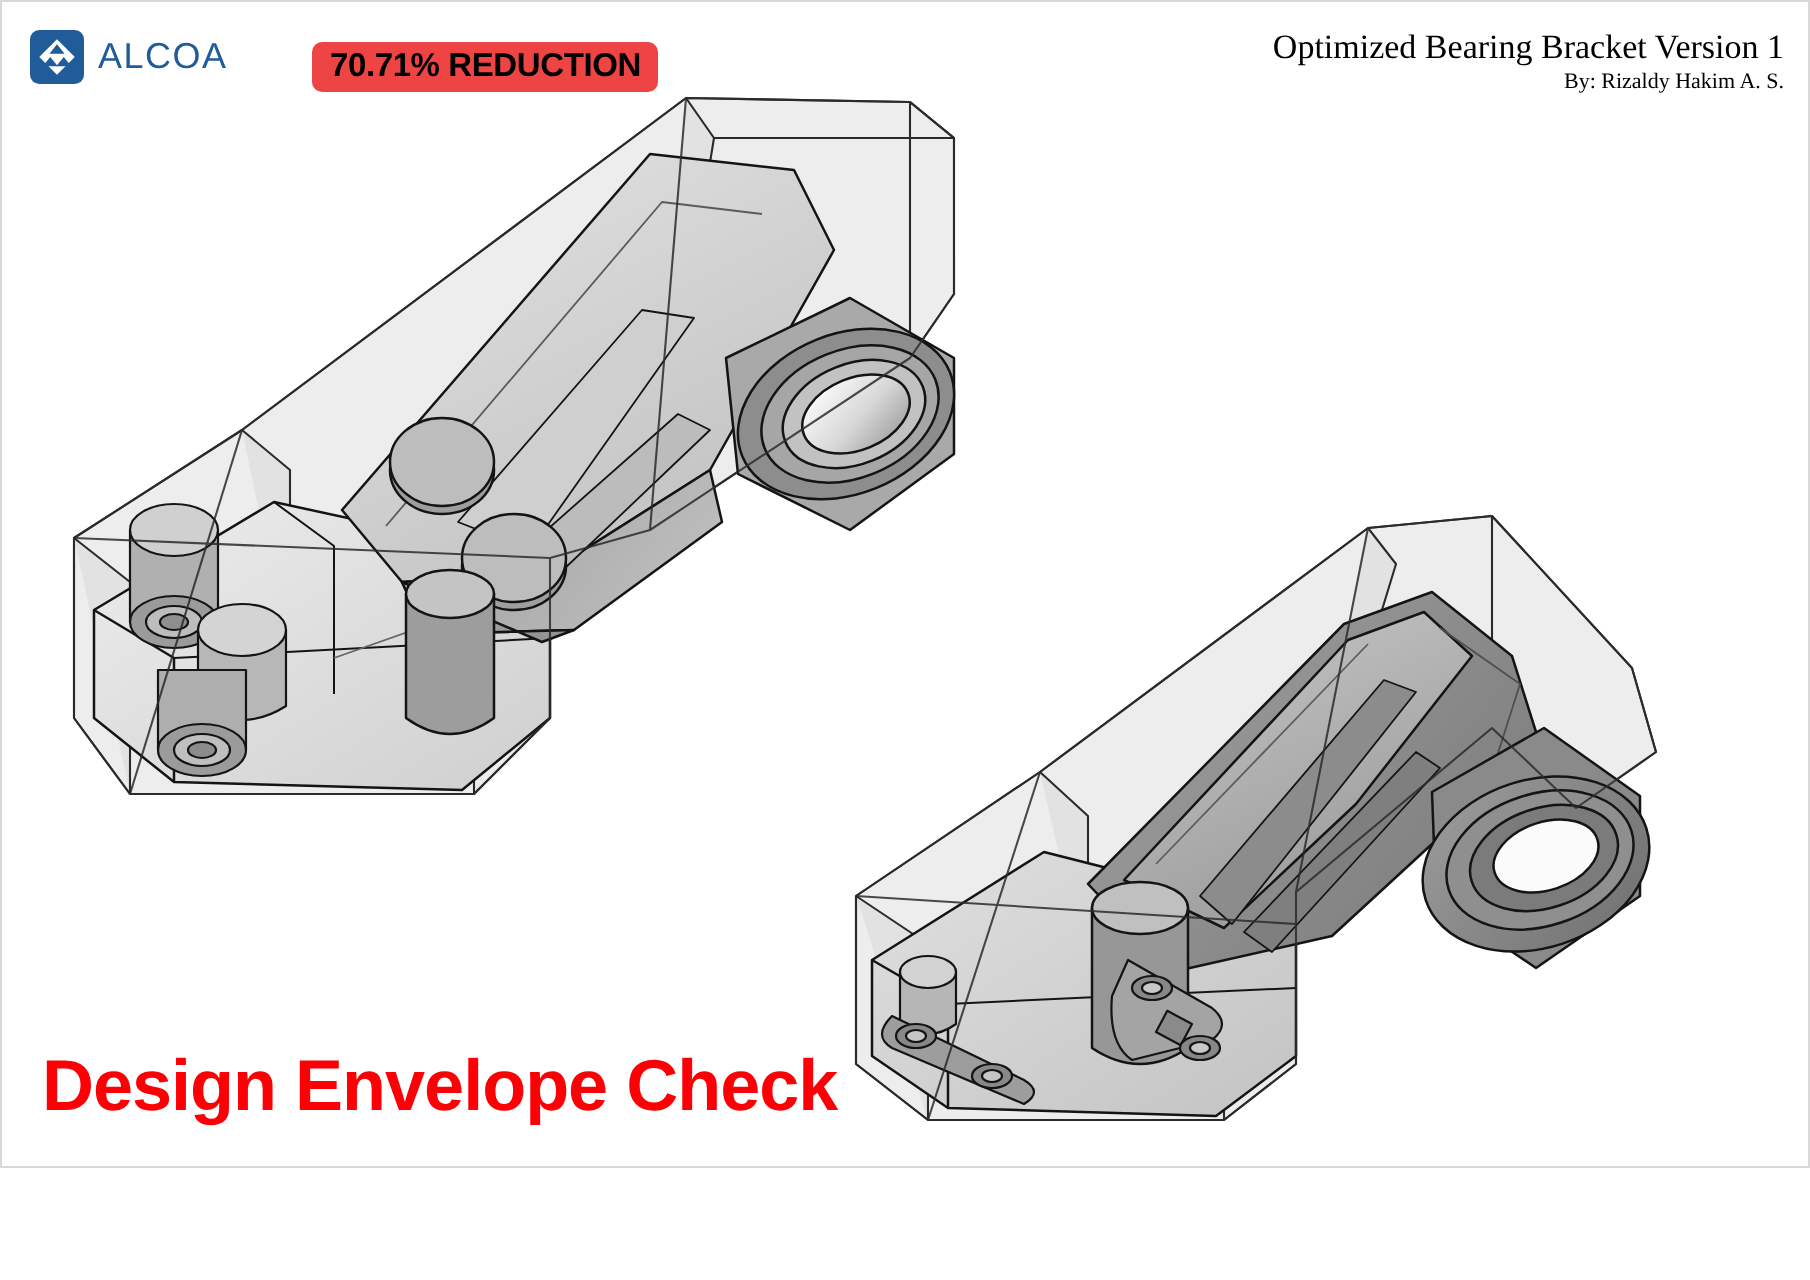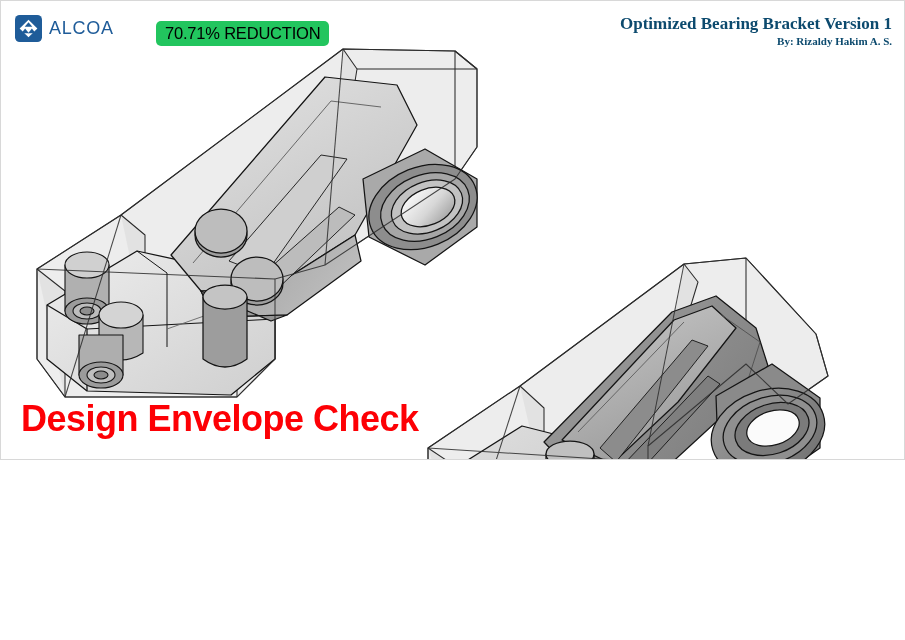--- a/index.html
+++ b/index.html
@@ -3,58 +3,58 @@
 <meta charset="utf-8">
 <style>
   html,body{margin:0;padding:0;background:#ffffff;}
   body{
     font-family:"Liberation Sans", sans-serif;
     -webkit-font-smoothing:antialiased;
   }
   #slide{
     position:relative;
     width:905px;
-    height:460px;
+    height:584px;
     background:#ffffff;
     overflow:hidden;
     box-sizing:border-box;
     border:1px solid #d8d8d8;
   }
 
   
   #brand-lockup{
     position:absolute; left:14px; top:14px;
     display:flex; align-items:center; gap:7px;
   }
   #alcoa-mark{ width:27px; height:27px; display:block; }
   #alcoa-wordmark{ display:block; height:21px; }
 
   #reduction-badge{
     position:absolute;
     left:155px; top:20px;
     height:25px;
     padding:0 9px;
     display:flex; align-items:center; justify-content:center;
-    background:#22c55e;
+    background:#ef4444;
     border-radius:5px;
     color:#000000;
     font-size:16.5px;
-    font-weight:normal;
+    font-weight:bold;
     letter-spacing:-0.2px;
     white-space:nowrap;
     font-family:"Liberation Sans", sans-serif;
   }
 
   #title-block{
     position:absolute;
     right:12px; top:13px;
     text-align:right;
     font-family:"Liberation Serif", serif;
-    color:#0c4a6e;
-    font-weight:bold;
+    color:#000000;
+    font-weight:normal;
     line-height:1.18;
   }
   #doc-title{ font-size:17px; white-space:nowrap; }
   #doc-author{ font-size:11px; white-space:nowrap; margin-top:1px; }
 
   
   #footer-caption{
     position:absolute;
     left:20px; bottom:22px;
     color:#fd0005;

